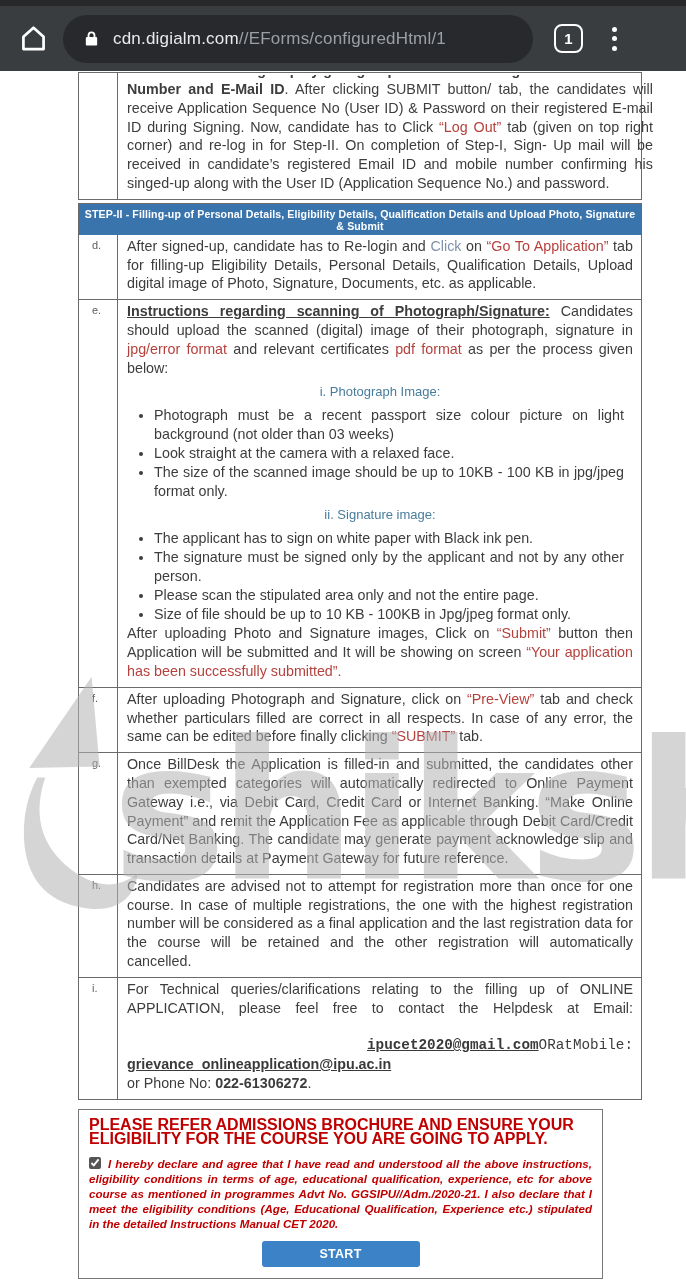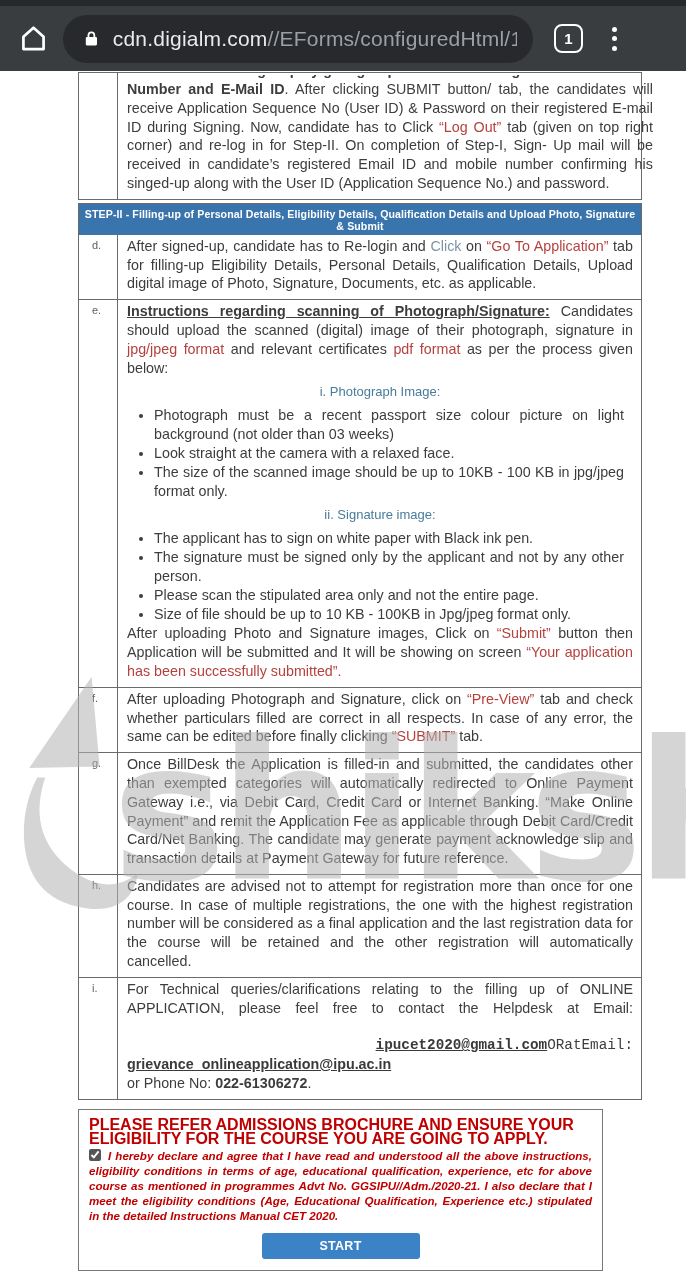--- a/index.html
+++ b/index.html
@@ -17,21 +17,21 @@
   .toolbar{
     height:71px; background:var(--toolbar_bg); display:flex; align-items:center;
     padding:6px 14px 0 16px; gap:13px; position:relative;
   }
   .toolbar::before{content:""; position:absolute; top:0; left:0; right:0; height:6px; background:#26282a;}
   .home-btn{width:34px; height:34px; display:flex; align-items:center; justify-content:center; flex:0 0 auto;}
   .addressbar{
     flex:0 0 470px; width:470px; height:48px; background:var(--pill_bg); border-radius:24px;
     display:flex; align-items:center; padding:0 16px 0 20px; gap:13px; overflow:hidden;
   }
-  .url{font-size:21px; white-space:nowrap; overflow:hidden; letter-spacing:.2px;}
+  .url{font-size:17px; white-space:nowrap; overflow:hidden; letter-spacing:.2px;}
   .url .host{color:#e8eaed;}
   .url .path{color:#9aa0a6;}
   .tabbox{
     width:29px; height:29px; border:2.5px solid #fff; border-radius:8px; color:#fff;
     display:flex; align-items:center; justify-content:center; font-size:15px; font-weight:700;
     margin-left:8px; flex:0 0 auto;
   }
   .kebab{width:24px; height:34px; display:flex; flex-direction:column; align-items:center; justify-content:center; gap:4.5px; margin-left:6px; flex:0 0 auto;}
   .kebab i{width:5px; height:5px; border-radius:50%; background:#fff;}
   
@@ -60,21 +60,21 @@
   .seg-muted{color:#7e93a8;}
   .seg-link{font-weight:700; text-decoration:underline; color:#3a3a3a; cursor:pointer;}
   .sec-heading{font-size:13px; line-height:24px; color:var(--heading_steel); font-weight:400; margin:3px 0 2px 0; text-align:center;}
   ul.bullets{margin:0 9px 1px 5px; padding-left:22px;}
   ul.bullets li{text-align:justify;}
   .force-justify::after{content:""; display:inline-block; width:100%;}
   .spread-line{display:flex; justify-content:flex-end; align-items:baseline;font-family:Liberation Mono, monospace;}
   
   .notice-box{border:1px solid #777; margin-top:9px; padding:8px 10px 9px; width:525px;}
   .notice-title{color:var(--red_notice); font-weight:700; font-size:16px; line-height:14px; text-align:left;}
-  .decl{margin-top:2px; color:var(--red_notice); font-style:italic; font-weight:700; font-size:11.6px; line-height:15px; text-align:justify;}
+  .decl{margin-top:10px; color:var(--red_notice); font-style:italic; font-weight:700; font-size:11.6px; line-height:15px; text-align:justify;}
   .decl input{width:12px; height:12px; vertical-align:-1px; margin-right:7px; accent-color:#555;}
   .start-btn{
     display:block; margin:10px auto 2px; width:158px; height:26px; background:var(--accent_blue);
     color:#fff; font-weight:700; font-size:12.5px; border:none; border-radius:3px;
     font-family:"Liberation Sans",sans-serif; letter-spacing:.3px; cursor:pointer;
   }
   
   .watermark{
     position:absolute; top:645px; left:0; width:686px; height:295px; z-index:9;
     pointer-events:none; overflow:hidden; color:rgba(178,178,178,.55);
@@ -131,21 +131,21 @@
     <div class="trow">
       <div class="cell-letter">d.</div>
       <div class="cell-text">
         <p><span>After signed-up, candidate has to Re-login and </span><span class="seg-muted">Click</span><span> on </span><span class="seg-red">“Go To Application”</span><span> tab for filling-up Eligibility Details, Personal Details, Qualification Details, Upload digital image of Photo, Signature, Documents, etc. as applicable.</span></p>
       </div>
     </div>
 
     <div class="trow">
       <div class="cell-letter">e.</div>
       <div class="cell-text">
-        <p><span class="seg-boldu">Instructions regarding scanning of Photograph/Signature:</span><span> Candidates should upload the scanned (digital) image of their photograph, signature in </span><span class="seg-red">jpg/jpeg format</span><span> and relevant certificates </span><span class="seg-red">pdf format</span><span> as per the process given below:</span></p>
+        <p><span class="seg-boldu">Instructions regarding scanning of Photograph/Signature:</span><span> Candidates should upload the scanned (digital) image of their photograph, signature in </span><span class="seg-red">jpg/error format</span><span> and relevant certificates </span><span class="seg-red">pdf format</span><span> as per the process given below:</span></p>
         <div class="sec-heading">i. Photograph Image:</div>
         <ul class="bullets">
             <li>Photograph must be a recent passport size colour picture on light background (not older than 03 weeks)</li>
             <li>Look straight at the camera with a relaxed face.</li>
             <li>The size of the scanned image should be up to 10KB - 100 KB in jpg/jpeg format only.</li>
           </ul>
         <div class="sec-heading">ii. Signature image:</div>
         <ul class="bullets">
             <li>The applicant has to sign on white paper with Black ink pen.</li>
             <li>The signature must be signed only by the applicant and not by any other person.</li>
@@ -178,21 +178,21 @@
     </div>
 
     <div class="trow">
       <div class="cell-letter">i.</div>
       <div class="cell-text">
         <p class="force-justify">For Technical queries/clarifications relating to the filling up of ONLINE APPLICATION, please feel free to contact the Helpdesk at Email:</p>
         <div class="spread-line">
           <span class="seg-link">ipucet2020@gmail.com</span>
           <span>OR</span>
           <span>at</span>
-          <span>Email:</span>
+          <span>Mobile:</span>
         </div>
         <div>
           <span class="seg-link">grievance_onlineapplication@ipu.ac.in</span>
         </div>
         <div><span>or Phone No: </span><span class="seg-bold">022-61306272</span><span>.</span></div>
       </div>
     </div>
   </div>
 
   <div class="notice-box">

